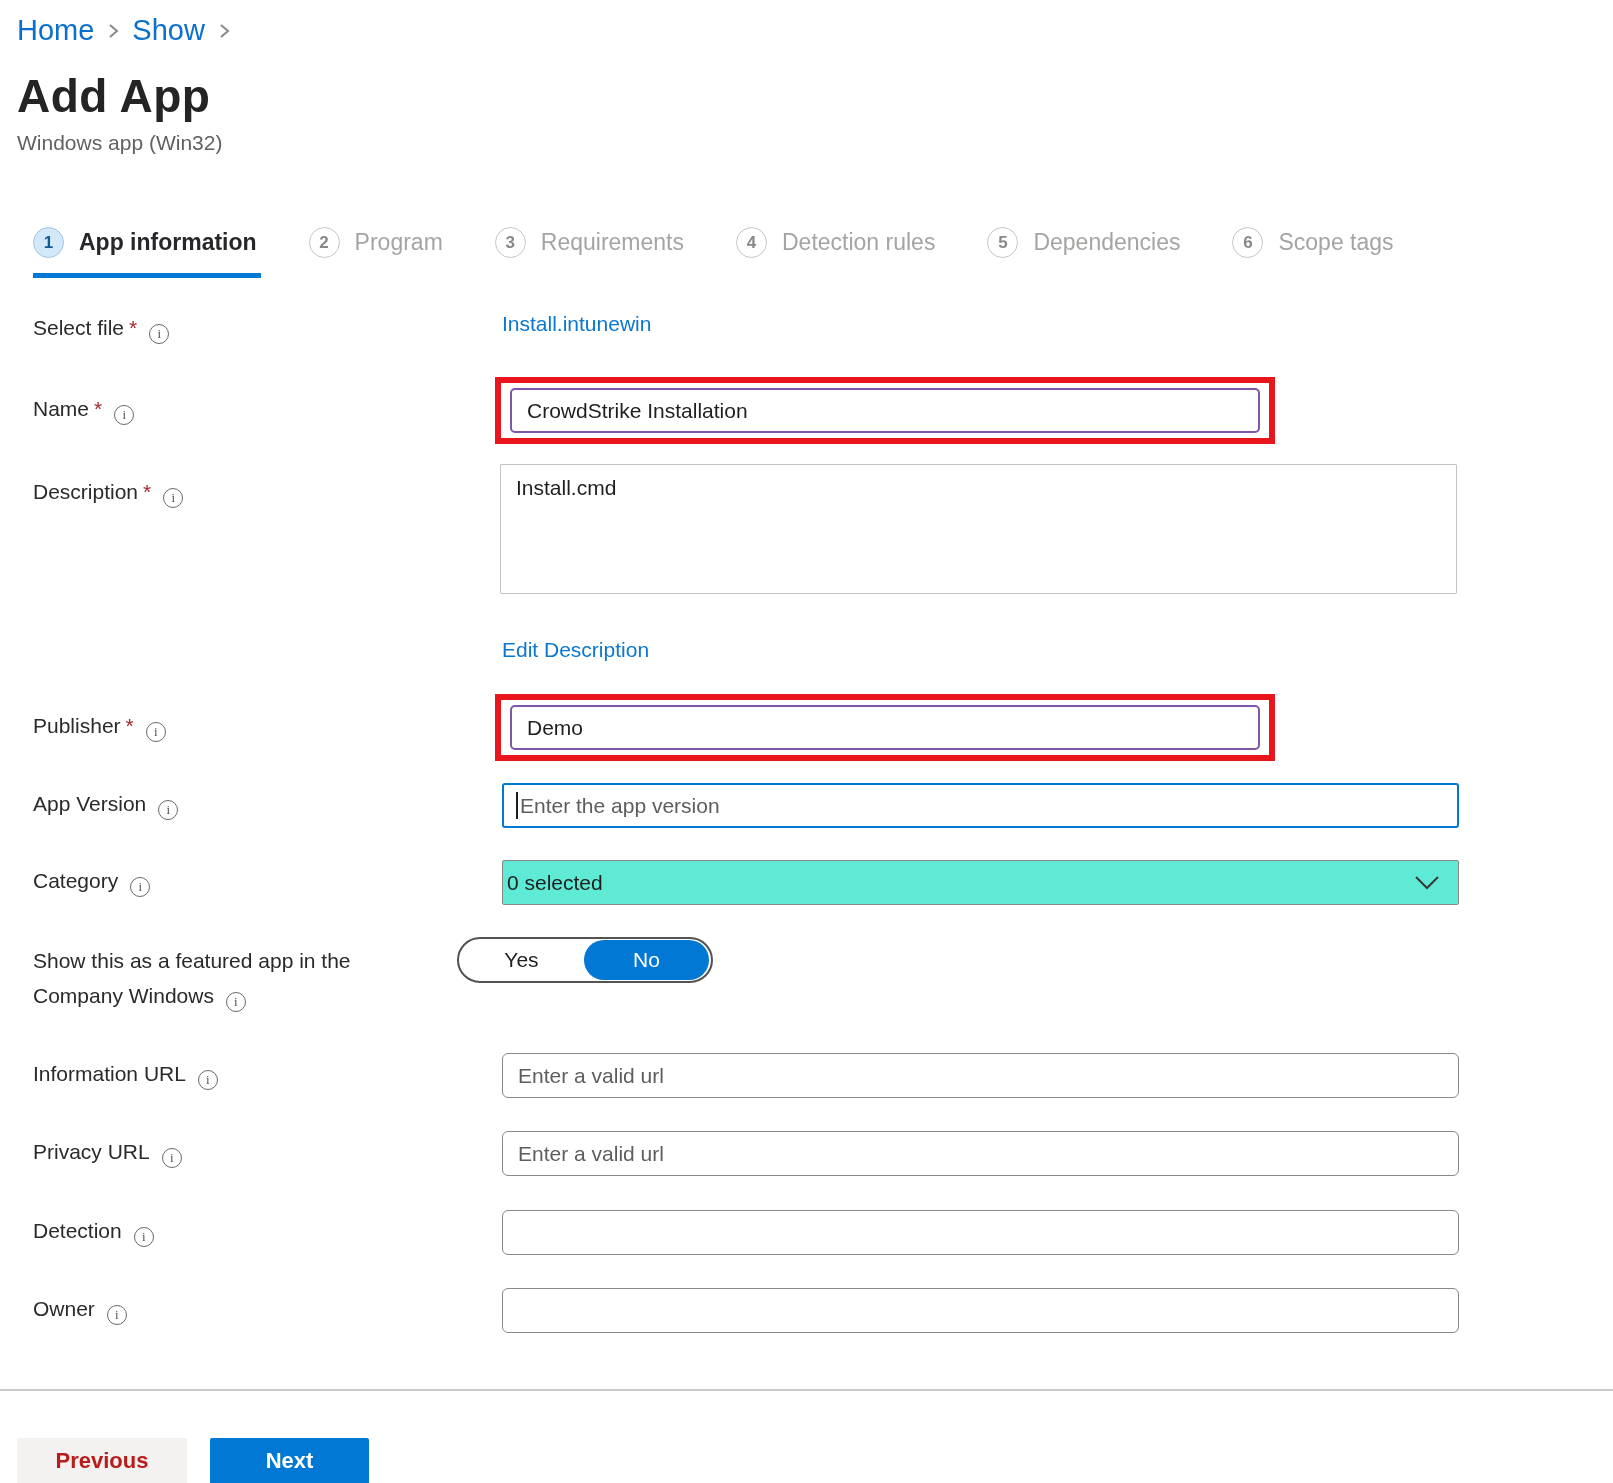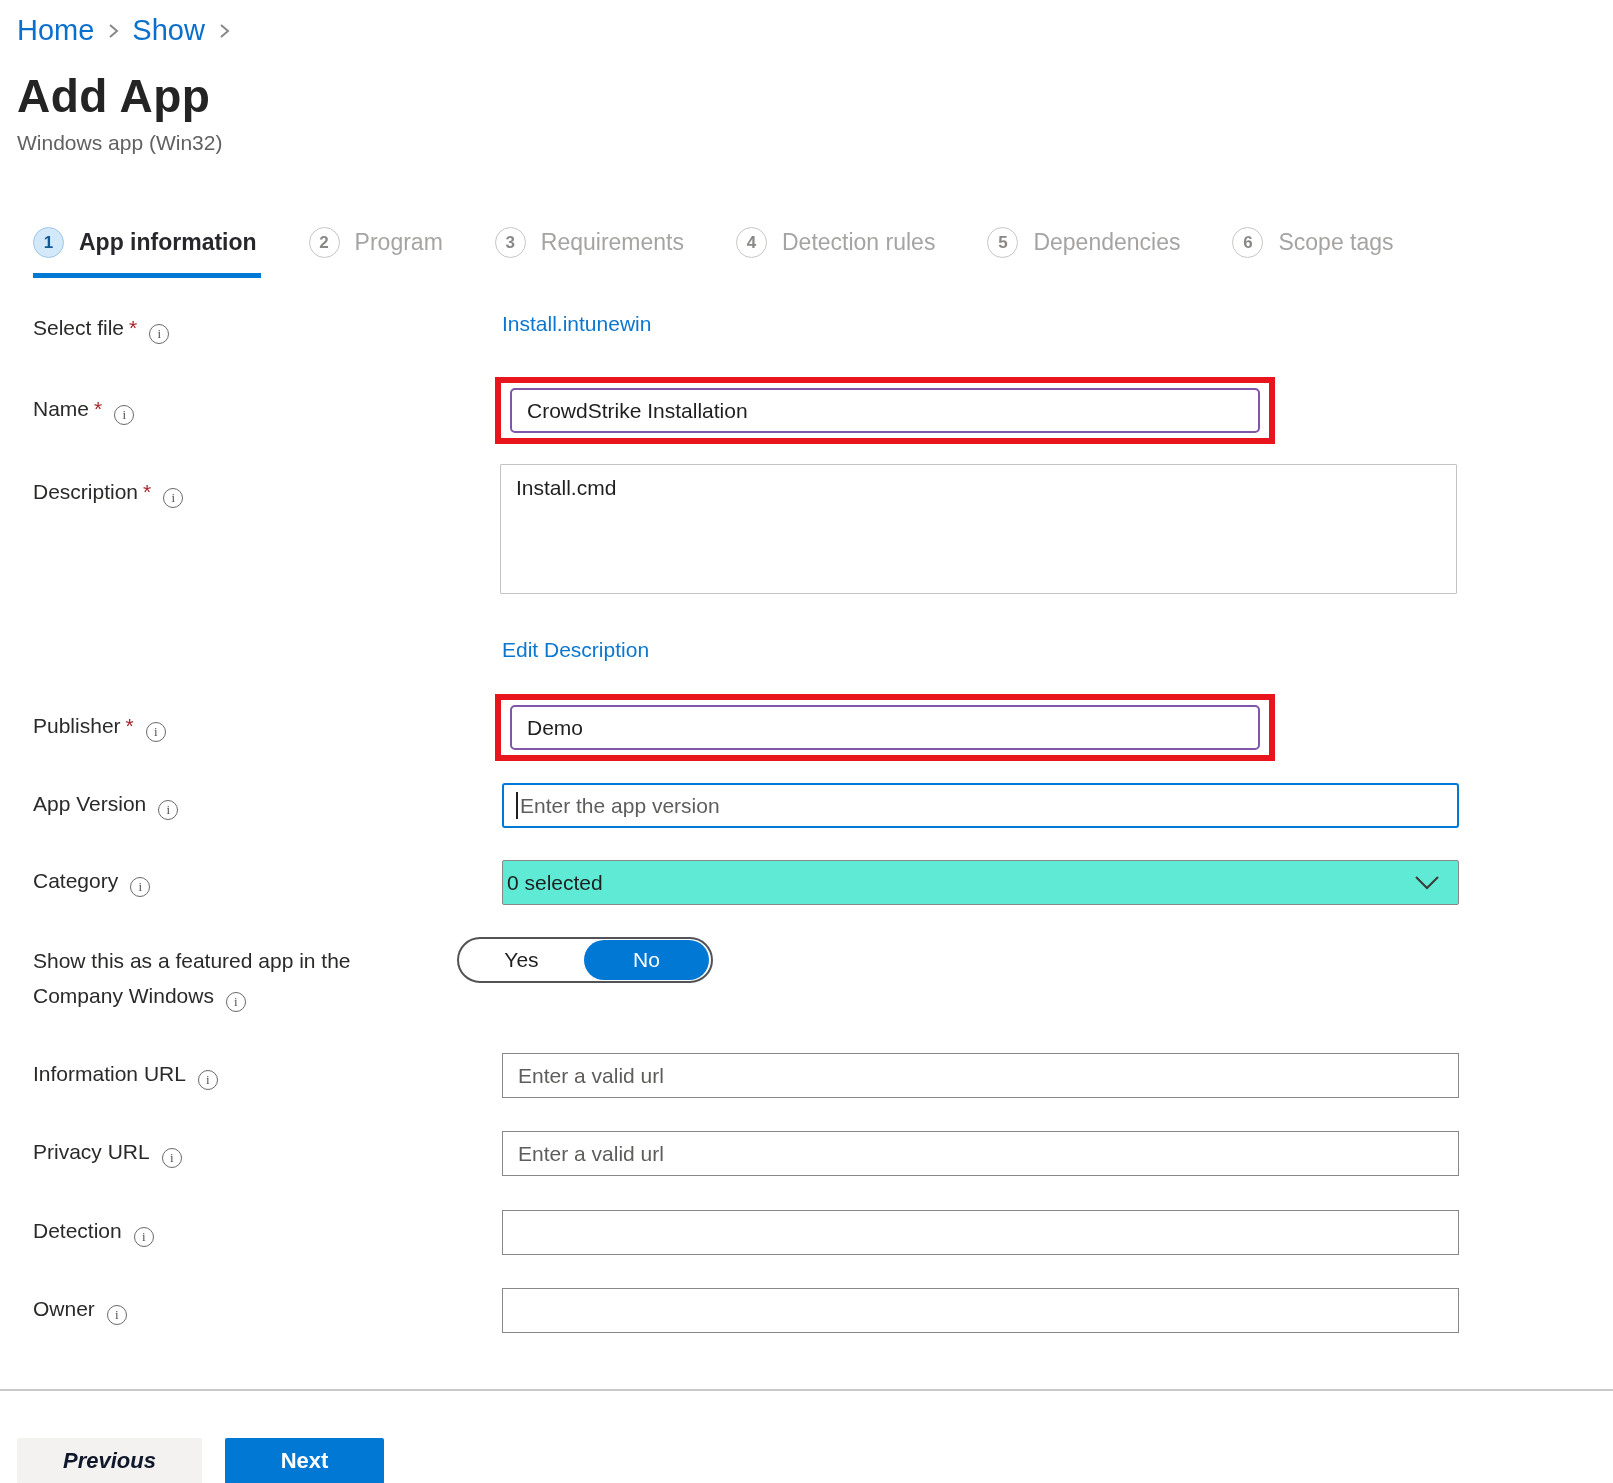--- a/index.html
+++ b/index.html
@@ -51,21 +51,21 @@
     width: 20px; height: 20px; border: 1.5px solid #6b6967; border-radius: 50%;
     color: #565452; font-size: 13px; font-family: "Liberation Serif", serif;
     margin-left: 12px; vertical-align: -3px; cursor: default; flex: none;
   }
   .info-icon::before { content: "i"; }
   .row-field { width: 957px; flex: none; position: relative; }
 
   .text-link { color: #0b77d0; font-size: 21px; text-decoration: none; cursor: pointer; display: inline-block; }
 
   .txt-input {
-    width: 100%; height: 45px; border: 1.5px solid #8a8886; border-radius: 0;
+    width: 100%; height: 45px; border: 1.5px solid #8a8886; border-radius: 6px;
     font-family: "Liberation Sans", sans-serif; font-size: 21px; color: #1f1f1f;
     padding: 0 15px; background: #fff; outline: none;
   }
   .txt-input::placeholder { color: #5f5d5b; opacity: 1; }
 
   
   .red-wrap {
     border: 6px solid #e8151d; margin-left: -7px; margin-right: -20px;
     padding: 5px 9px; width: 780px;
   }
@@ -125,21 +125,21 @@
   .r-owner { margin-bottom: 56px; }
   .r-featured .row-label { width: 440px; padding-right: 40px; }
 
   
   .footer-divider { width: 1613px; margin-left: -17px; border: none; border-top: 2px solid #c9c9c9; }
   .footer { margin-top: 47px; display: flex; align-items: center; }
   .btn {
     height: 46px; border: none; font-family: "Liberation Sans", sans-serif;
     font-size: 22px; font-weight: 700; cursor: pointer; border-radius: 2px;
   }
-  .btn-previous { width: 185px; background: #f3f2f1; color: #0f172a; font-style: italic; }
+  .btn-previous { width: 170px; background: #f3f2f1; color: #b91c1c; }
   .btn-next { width: 159px; background: #0078d4; color: #ffffff; margin-left: 23px; }
 </style>
 </head>
 <body>
 
 <div class="page">
 
   <nav class="breadcrumb">
     <a>Home</a>
     <span class="crumb-sep">

